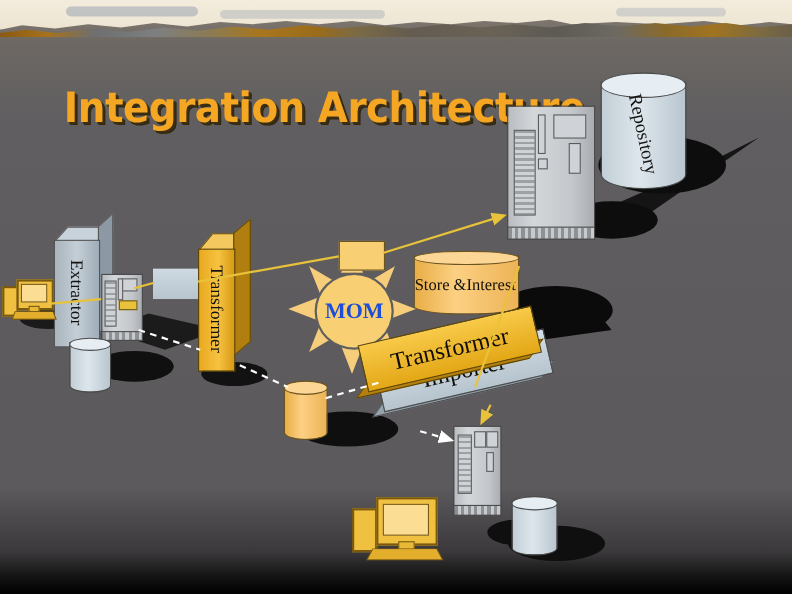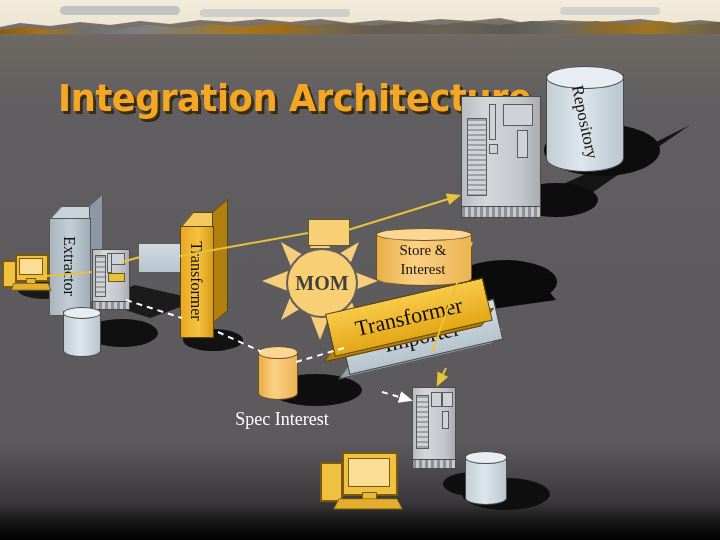--- a/index.html
+++ b/index.html
@@ -72,21 +72,21 @@
   .pc .scr{background:#fbdd93;border:1px solid #7a5a10;}
   .pc .neck{background:#e8b936;border:1px solid #7a5a10;}
   .pc .kb{background:#e2ae2c;border:1px solid #7a5a10;}
   .pc .twr{background:#f0c040;border:2px solid #7a5a10;}
 
   
   .sun{position:absolute;}
   .sun .core{position:absolute;border-radius:50%;
      background:#f9cf74;border:2px solid #5f5f5f;
      display:flex;align-items:center;justify-content:center;}
-  .sun .core span{font-family:"Liberation Serif",serif;font-weight:bold;font-size:20px;color:#404040;text-align:right;}
+  .sun .core span{font-family:"Liberation Serif",serif;font-weight:bold;font-size:20px;color:#1d4ed8;text-align:right;}
 
   
   .slab{position:absolute;}
   .slab .top{position:absolute;left:0;top:0;width:100%;height:100%;
      display:flex;align-items:center;justify-content:center;}
   .slab .top span{font-family:"Liberation Serif",serif;font-size:22px;color:#100d08;white-space:nowrap;}
 
   .lbl-white{position:absolute;font-family:"Liberation Serif",serif;color:#fff;
       text-align:center;line-height:1.15;}
 
@@ -142,21 +142,21 @@
     <div class="panel" style="left:56px;top:34px;width:9px;height:26px;"></div>
     <div class="feet" style="left:0px;top:110px;width:78px;height:10px;"></div>
   </div>
 
 
   <div class="cyl gold" style="left:376px;top:232px;width:94px;height:52px;">
     <div class="body"></div>
     <div class="top"></div>
   </div>
   <div style="position:absolute;left:376px;top:234px;width:94px;height:52px;
-              display:flex;flex-direction:column;align-items:center;justify-content:center;
+              display:flex;flex-direction:row;align-items:center;justify-content:center;
               font-family:'Liberation Serif',serif;font-size:15px;color:#15120b;line-height:1.25;">
     <span>Store &amp;</span>
     <span>Interest</span>
   </div>
 
   <svg class="layer">
     <g fill="#f6cd7a">
       <polygon points="320,222 330,248 310,248"></polygon>
       <polygon points="320,340 330,314 310,314"></polygon>
       <polygon points="262,281 288,271 288,291"></polygon>
@@ -217,21 +217,20 @@
     <div class="lbl">
       <span>Transformer</span>
     </div>
   </div>
 
   <div class="cyl gold" style="left:258px;top:350px;width:38px;height:48px;">
     <div class="body"></div>
     <div class="top"></div>
   </div>
   <div class="lbl-white" style="left:196px;top:409px;width:172px;font-size:18px;">
-    <div>Spec Interest</div>
   </div>
 
   <div class="slab" style="left:340px;top:334px;width:156px;height:40px;transform:rotate(-13deg);transform-origin:left top;">
     <div style="position:absolute;left:-4px;top:30px;width:156px;height:12px;background:#94a3ad;border:1px solid #4c4c4c;transform:skewX(-48deg);"></div>
     <div class="top" style="background:linear-gradient(180deg,#d4dee5,#b6c4ce);border:1px solid #4c4c4c;">
       <span>Importer</span>
     </div>
   </div>
 
   <div class="slab" style="left:325px;top:314px;width:160px;height:42px;transform:rotate(-13deg);transform-origin:left top;">

